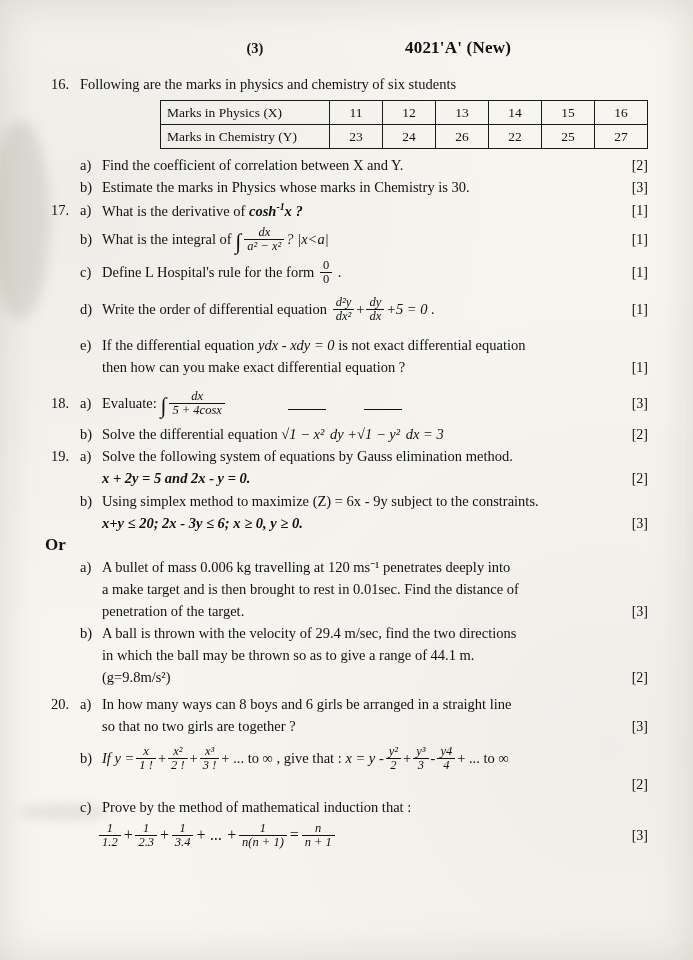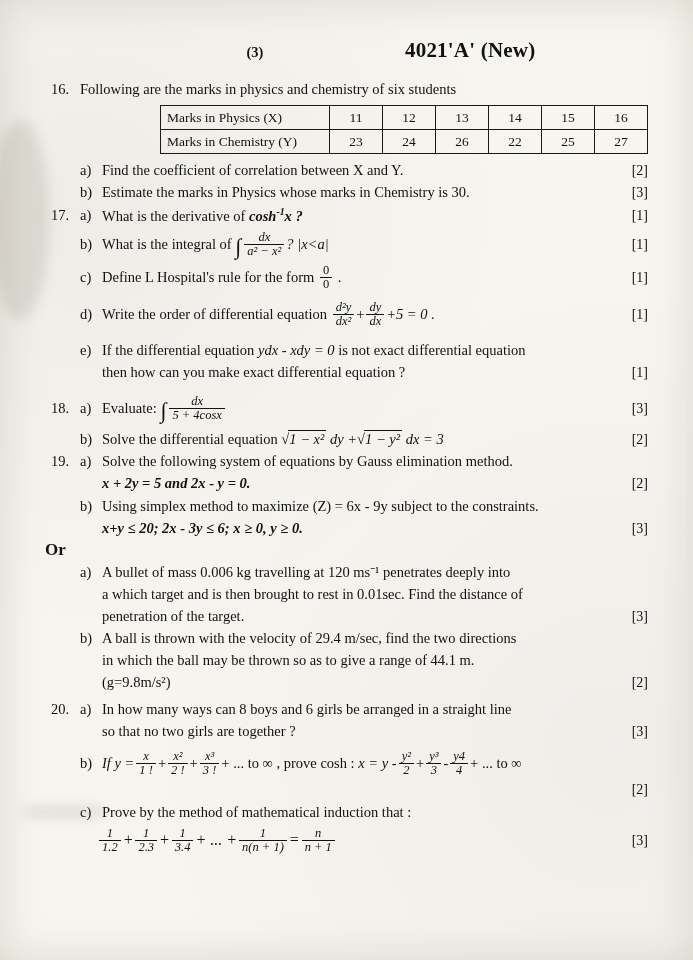--- a/index.html
+++ b/index.html
@@ -41,21 +41,21 @@
     font-weight: bold;
     font-size: 14.5px;
     margin: 8px 0 16px 0;
     padding-left: 60px;
   }
   .hdr .pg {
     width: 300px;
     text-align: center;
   }
   .hdr .code {
-    font-size: 21px;
+    font-size: 17px;
     letter-spacing: 0.2px;
   }
   .qrow {
     display: flex;
     align-items: baseline;
     font-size: 14.5px;
     line-height: 1.38;
     margin-top: 2px;
   }
   .qnum {
@@ -120,21 +120,21 @@
     font-size: 22px;
     line-height: 0.6;
     vertical-align: middle;
     font-family: "Liberation Serif", serif;
     position: relative;
     top: 1px;
     margin-right: 1px;
   }
   .sqrt {
     border-top: 1px solid #111;
-    padding: 0 2px 0 1px;
+    padding: 16px 2px 0 1px;
     margin-left: -1px;
   }
   sup { font-size: 0.68em; }
   .or {
     text-align: left;
     font-weight: bold;
     font-size: 17px;
     margin: 2px 0 2px 0;
   }
   .groupline {
@@ -347,21 +347,21 @@
     <div class="or">Or</div>
 
     <div class="qrow">
       <div class="qnum"></div>
       <div class="sublab">a)</div>
       <div class="body">A bullet of mass 0.006 kg travelling at 120 ms⁻¹ penetrates deeply into</div>
     </div>
     <div class="qrow">
       <div class="qnum"></div>
       <div class="sublab"></div>
-      <div class="body">a which target and is then brought to rest in 0.01sec. Find the distance of</div>
+      <div class="body">a make target and is then brought to rest in 0.01sec. Find the distance of</div>
     </div>
     <div class="qrow">
       <div class="qnum"></div>
       <div class="sublab"></div>
       <div class="body">penetration of the target.</div>
       <div class="marks">[3]</div>
     </div>
 
     <div class="qrow">
       <div class="qnum"></div>
@@ -396,21 +396,21 @@
       <div class="body">so that no two girls are together ?</div>
       <div class="marks">[3]</div>
     </div>
 
     <div class="gap"></div>
 
     <div class="qrow">
       <div class="qnum"></div>
       <div class="sublab">b)</div>
       <div class="body">
-        <span class="ital">If y =</span><span class="frac ital"><span class="num">x</span><span class="den">1 !</span></span>+<span class="frac ital"><span class="num">x²</span><span class="den">2 !</span></span>+<span class="frac ital"><span class="num">x³</span><span class="den">3 !</span></span><span>+ ... to ∞ , prove cosh :</span>
+        <span class="ital">If y =</span><span class="frac ital"><span class="num">x</span><span class="den">1 !</span></span>+<span class="frac ital"><span class="num">x²</span><span class="den">2 !</span></span>+<span class="frac ital"><span class="num">x³</span><span class="den">3 !</span></span><span>+ ... to ∞ , give that :</span>
         <span class="ital">x = y -</span><span class="frac ital"><span class="num">y²</span><span class="den">2</span></span><span>+</span><span class="frac ital"><span class="num">y³</span><span class="den">3</span></span><span>-</span><span class="frac ital"><span class="num">y4</span><span class="den">4</span></span><span>+ ... to ∞</span>
       </div>
     </div>
     <div class="qrow">
       <div class="qnum"></div>
       <div class="body"></div>
       <div class="marks">[2]</div>
     </div>
 
     <div class="qrow">

